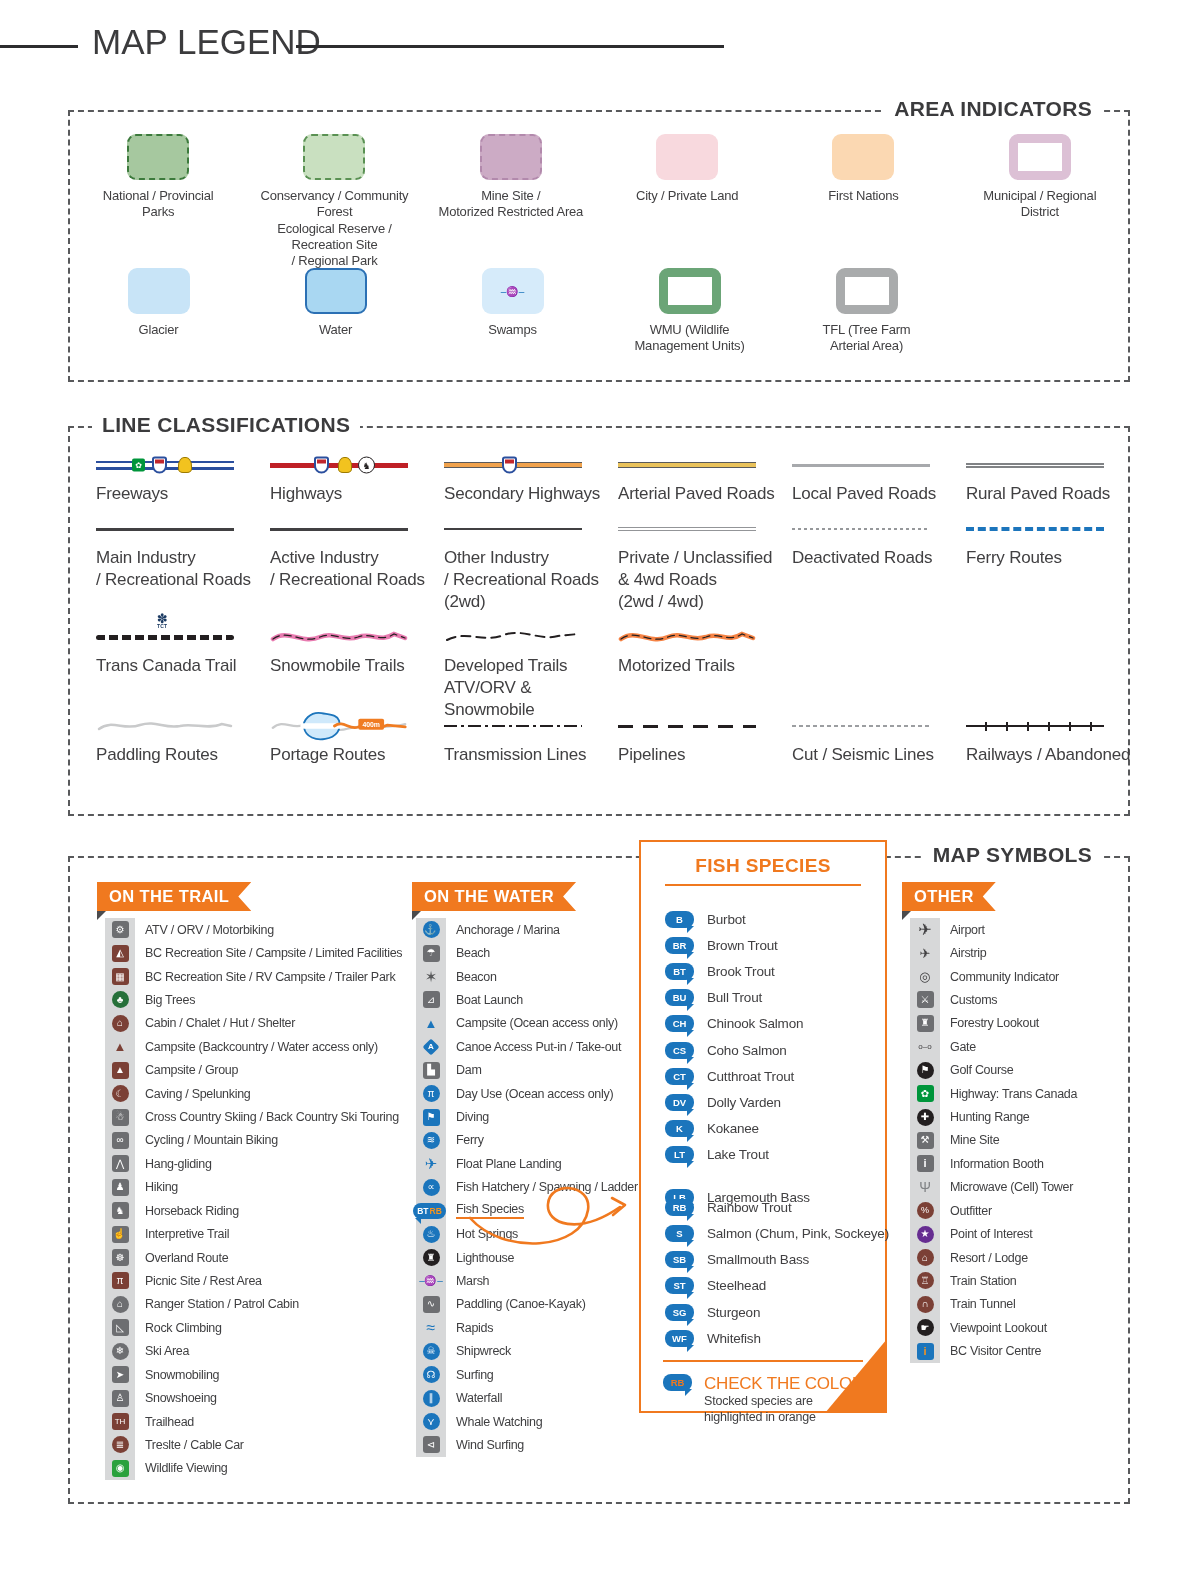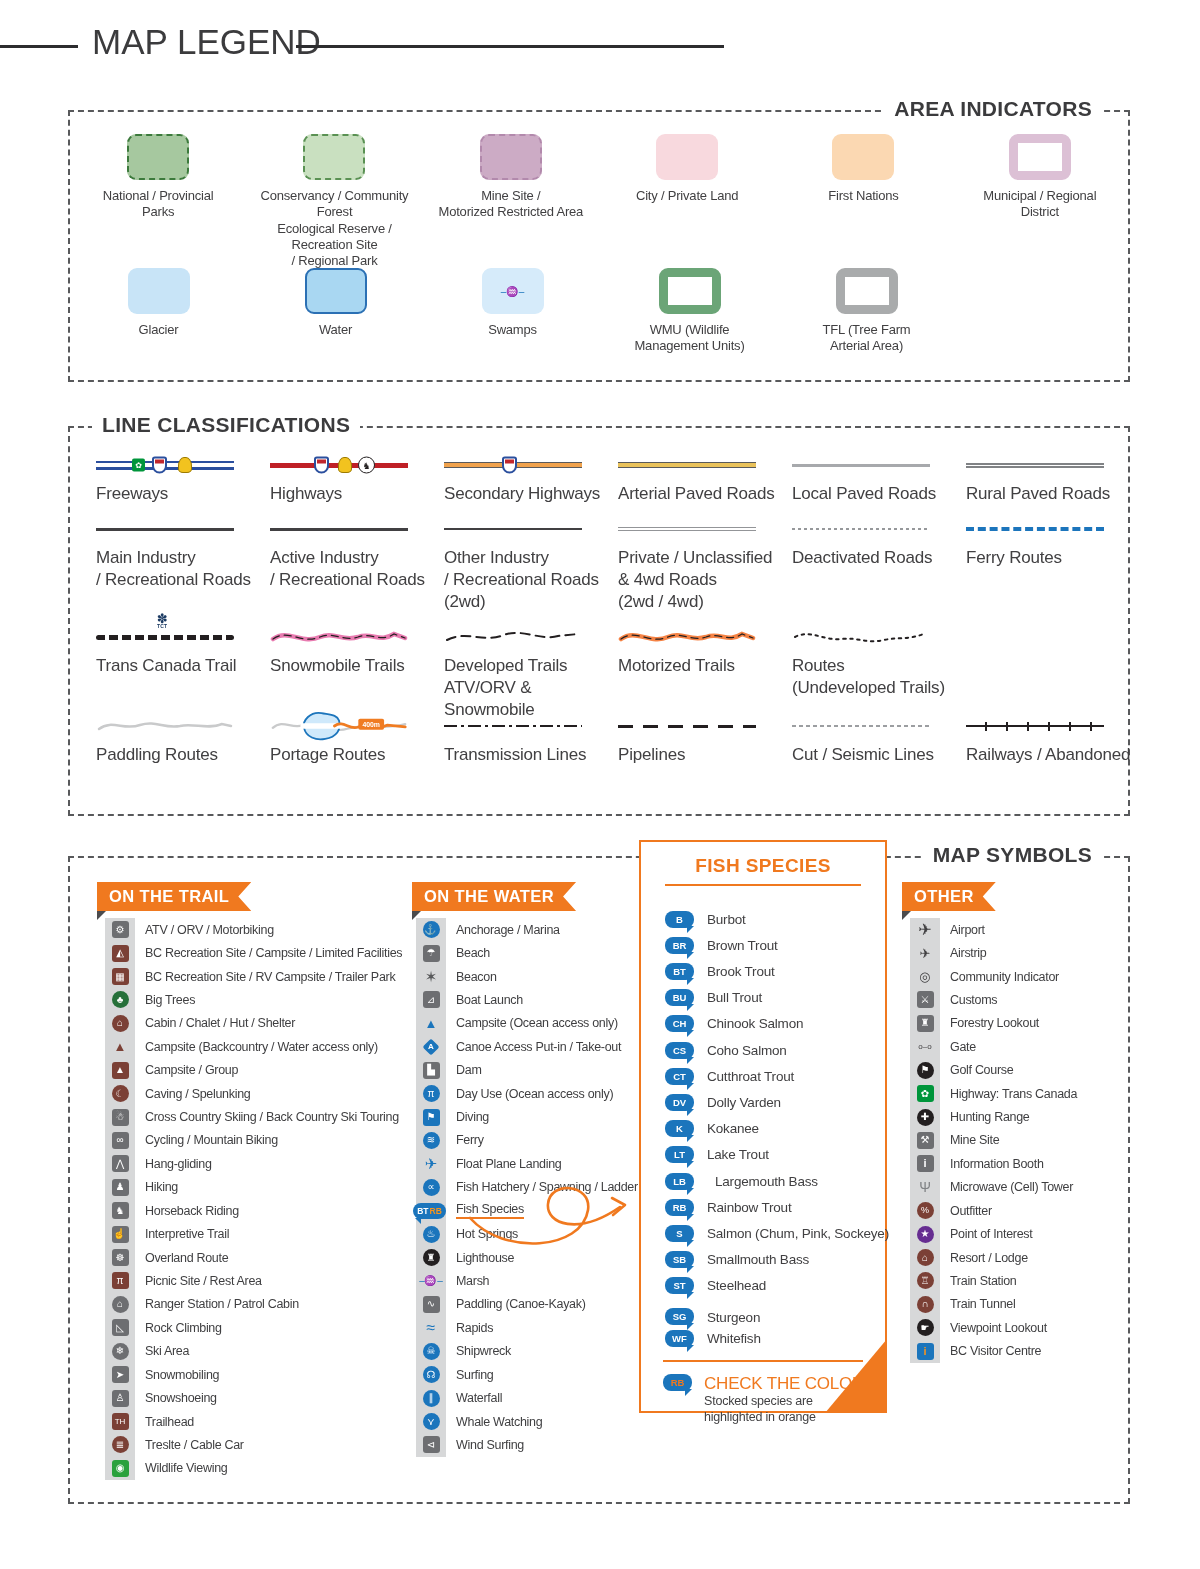--- a/index.html
+++ b/index.html
@@ -351,31 +351,20 @@
           <div class="lc-sample">
             <svg width="138" height="26" viewBox="0 0 138 26">
               <path d="M3,15 C18,4 32,21 50,13 C64,7 72,18 88,13 C102,8 110,19 124,10 L135,14" fill="none" stroke="#f58345" stroke-width="4.5" stroke-linecap="round"></path>
               <path d="M3,15 C18,4 32,21 50,13 C64,7 72,18 88,13 C102,8 110,19 124,10 L135,14" fill="none" stroke="#231f20" stroke-width="1.3" stroke-dasharray="7 5" stroke-linecap="round"></path>
             </svg>
           </div>
           <div class="lc-label">
             <div>Motorized Trails</div>
           </div>
         </div>
-        <div class="lc-cell">
-          <div class="lc-sample">
-            <svg width="138" height="26" viewBox="0 0 138 26">
-              <path d="M3,13 C18,5 32,17 50,15 C66,13 74,20 92,16 C106,13 118,16 134,9" fill="none" stroke="#231f20" stroke-width="2" stroke-dasharray="2.5 4.5" stroke-linecap="round"></path>
-            </svg>
-          </div>
-          <div class="lc-label">
-            <div>Routes</div>
-            <div>(Undeveloped Trails)</div>
-          </div>
-        </div>
       </div>
       <div class="lc-row" style="top: 285px;">
         <div class="lc-cell">
           <div class="lc-sample">
             <svg width="138" height="26" viewBox="0 0 138 26">
               <path d="M3,16 C16,6 28,18 44,12 C60,7 68,16 84,13 C98,10 112,17 126,11 L135,13" fill="none" stroke="#c9cacb" stroke-width="2.5" stroke-linecap="round"></path>
             </svg>
           </div>
           <div class="lc-label">
             <div>Paddling Routes</div>
@@ -895,41 +884,41 @@
             <span class="fish-label">Dolly Varden</span>
           </div>
           <div class="fish-row" style="top: 209.6px;">
             <span class="bubble">K</span>
             <span class="fish-label">Kokanee</span>
           </div>
           <div class="fish-row" style="top: 235.8px;">
             <span class="bubble">LT</span>
             <span class="fish-label">Lake Trout</span>
           </div>
-          <div class="fish-row" style="top: 262px; gap: 8px;">
+          <div class="fish-row" style="top: 278px;">
             <span class="bubble">LB</span>
             <span class="fish-label">Largemouth Bass</span>
           </div>
           <div class="fish-row" style="top: 288.2px;">
             <span class="bubble">RB</span>
             <span class="fish-label">Rainbow Trout</span>
           </div>
           <div class="fish-row" style="top: 314.4px;">
             <span class="bubble">S</span>
             <span class="fish-label">Salmon (Chum, Pink, Sockeye)</span>
           </div>
           <div class="fish-row" style="top: 340.6px;">
             <span class="bubble">SB</span>
             <span class="fish-label">Smallmouth Bass</span>
           </div>
           <div class="fish-row" style="top: 366.8px;">
             <span class="bubble">ST</span>
             <span class="fish-label">Steelhead</span>
           </div>
-          <div class="fish-row" style="top: 393px; align-items: flex-end;">
+          <div class="fish-row" style="top: 393px;">
             <span class="bubble">SG</span>
             <span class="fish-label">Sturgeon</span>
           </div>
           <div class="fish-row" style="top: 419.2px;">
             <span class="bubble">WF</span>
             <span class="fish-label">Whitefish</span>
           </div>
         </div>
       <div class="fish-divider"></div>
       <div class="fish-note">

